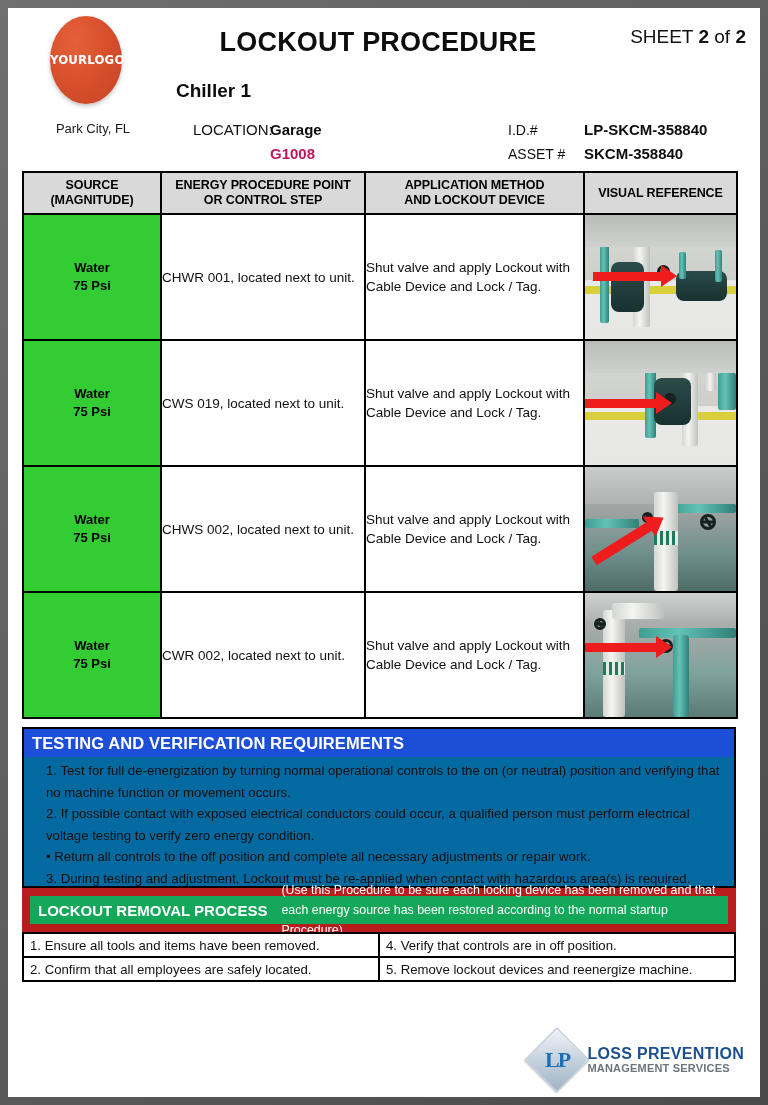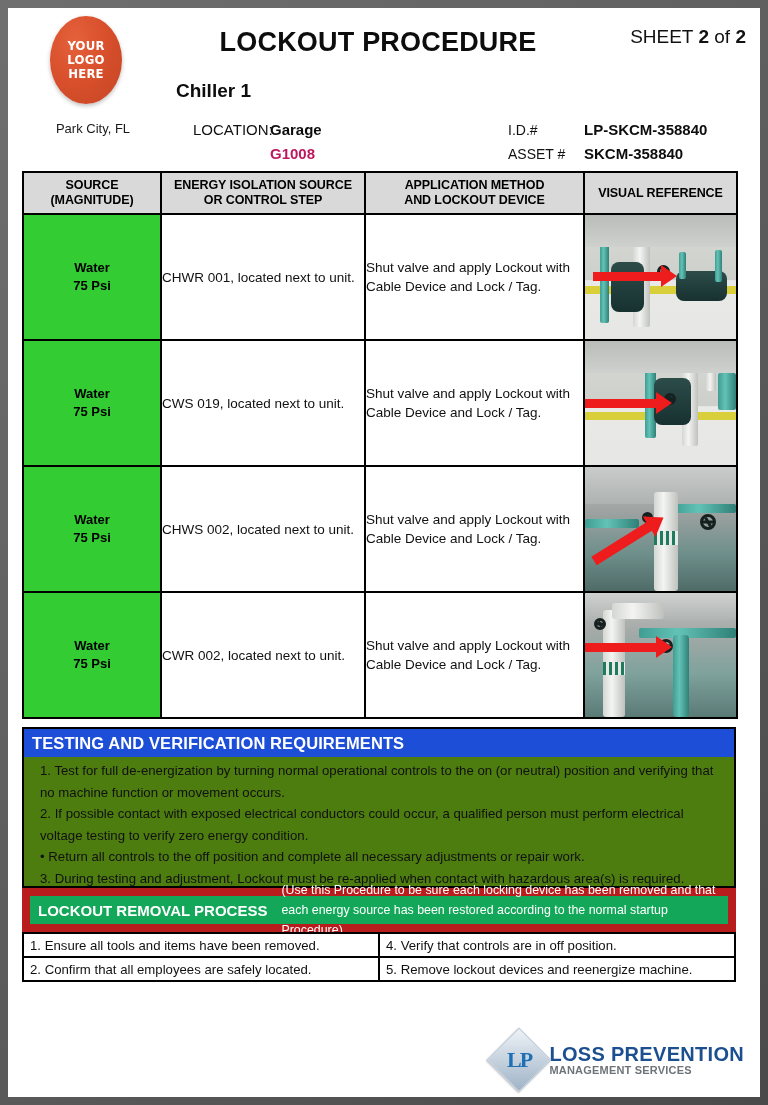--- a/index.html
+++ b/index.html
@@ -24,22 +24,22 @@
   }
 
   
   .header { position: relative; height: 150px; }
 
   .logo-badge {
     position: absolute; left: 42px; top: 8px;
     width: 72px; height: 88px;
     border-radius: 50%;
     background: radial-gradient(ellipse at 35% 28%, #e4613c 0%, #d9502c 45%, #c44424 100%);
-    display: flex; flex-direction: column;
-    align-items: center; justify-content: center;
+    display: flex; 
+    align-items: center; justify-content: flex-start;
     box-shadow: 0 2px 4px rgba(0,0,0,.25);
   }
   .logo-badge span {
     color: #fff;
     font-family: "DejaVu Sans Condensed","Liberation Sans", sans-serif;
     font-weight: 700;
     font-size: 13px;
     line-height: 14px;
     letter-spacing: .2px;
     text-align: center;
@@ -193,22 +193,22 @@
     background: #1d4ed8;
     color: #fff;
     font-size: 16.5px; font-weight: 700;
     display: flex; align-items: center;
     padding-left: 8px;
     letter-spacing: .1px;
   }
   .testing-box {
     position: absolute; left: 14px; top: 749px; width: 714px; height: 131px;
     border: 2px solid #000; border-top: none;
-    background: #4d7c0f;
-    padding: 3px 6px 0 16px;
+    background: #0369a1;
+    padding: 3px 6px 0 22px;
   }
   .testing-box p {
     font-size: 13.2px;
     line-height: 21.5px;
     color: #111;
   }
 
   .band-green {
     position: absolute; left: 14px; top: 880px; width: 714px; height: 44px;
     border: 8px solid #b91c1c;
@@ -253,21 +253,21 @@
   }
   .lp-diamond span {
     transform: rotate(-45deg);
     font-family: "Liberation Serif", serif;
     font-weight: 700; font-size: 22px;
     color: #1f6fb5;
     letter-spacing: -2px;
   }
   .lp-text { line-height: 1.05; }
   .lp-text .l1 {
-    font-size: 20px; font-weight: 700; color: #1c4f8f;
+    font-size: 16px; font-weight: 700; color: #1c4f8f;
     letter-spacing: .3px;
   }
   .lp-text .l2 {
     font-size: 11px; font-weight: 700; color: #6d7479;
     letter-spacing: .2px;
   }
 </style>
 </head>
 <body>
 
@@ -312,21 +312,21 @@
           <col class="col-app">
           <col class="col-vis">
     </colgroup>
     <thead>
       <tr>
         <th>
           <div>SOURCE</div>
           <div>(MAGNITUDE)</div>
         </th>
         <th>
-          <div>ENERGY ISOLATION SOURCE</div>
+          <div>ENERGY PROCEDURE POINT</div>
           <div>OR CONTROL STEP</div>
         </th>
         <th>
           <div>APPLICATION METHOD</div>
           <div>AND LOCKOUT DEVICE</div>
         </th>
         <th>
           <div>VISUAL REFERENCE</div>
         </th>
       </tr>

